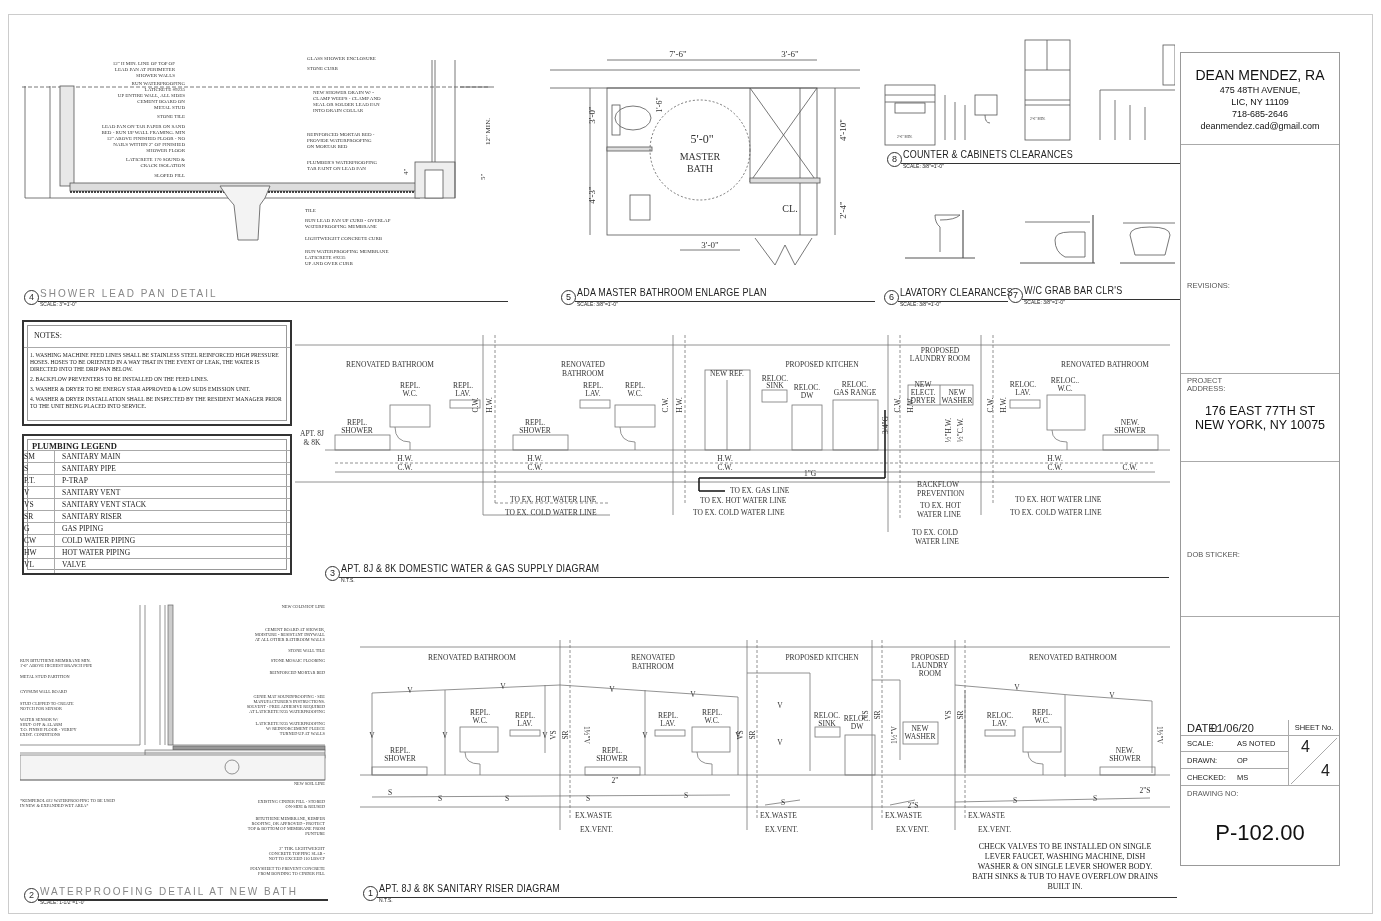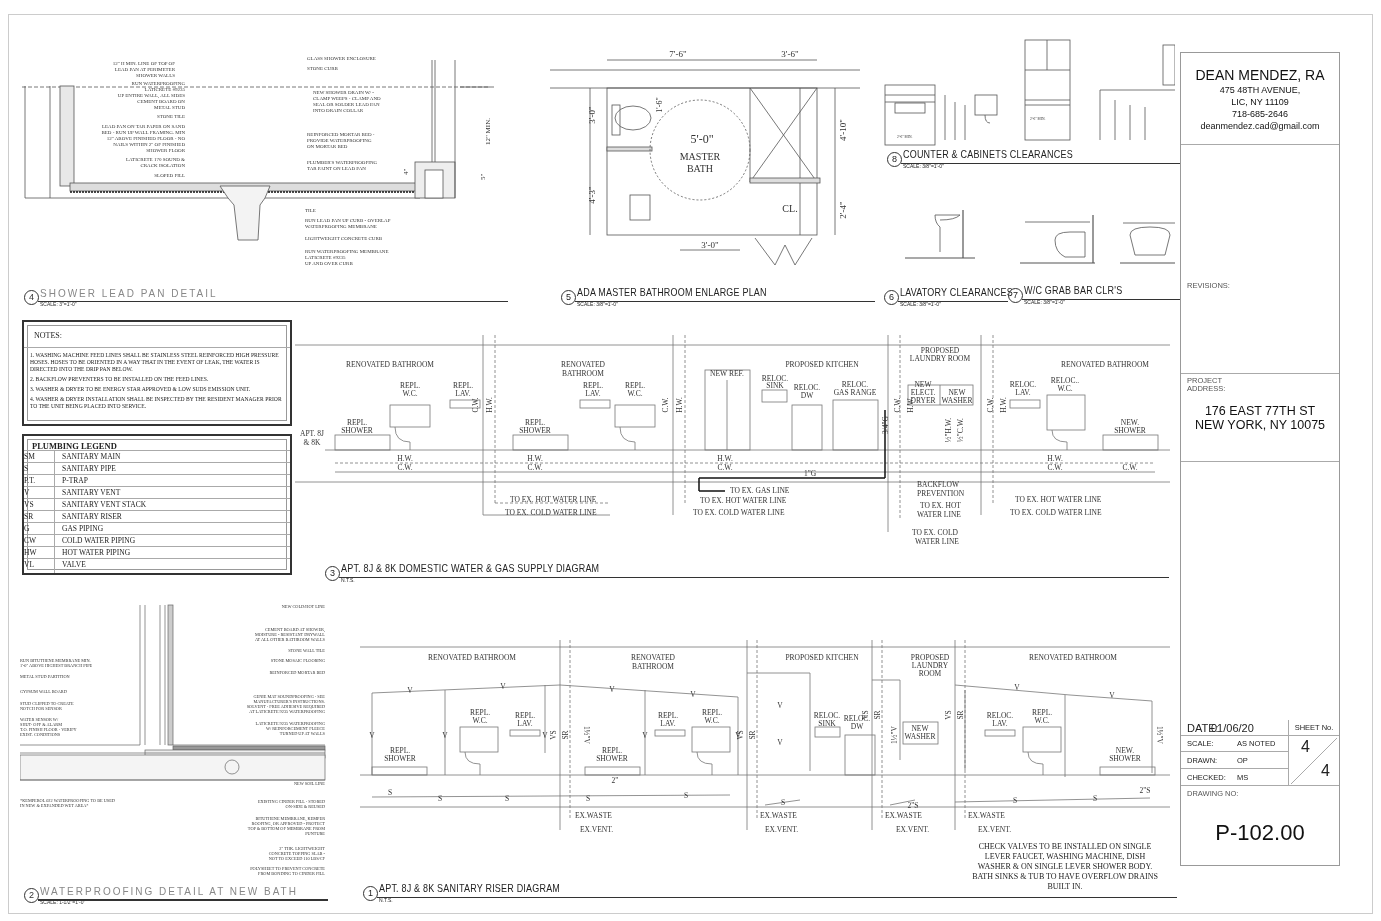--- a/index.html
+++ b/index.html
@@ -612,20 +612,23 @@
     <div class="big" style="top:68px;font-size:9px;">deanmendez.cad@gmail.com</div>
   </div>
   <div class="cell" style="top:225px;height:96px;">
     <div class="lbl">REVISIONS:</div>
   </div>
   <div class="cell" style="top:321px;height:88px;">
     <div class="lbl" style="width:50px;line-height:8px;">PROJECT ADDRESS:</div>
     <div class="big" style="top:30px;font-size:12.5px;">176 EAST 77TH ST</div>
     <div class="big" style="top:44px;font-size:12.5px;">NEW YORK, NY 10075</div>
   </div>
+  <div class="cell" style="top:494px;height:70px;">
+    <div class="lbl">DOB STICKER:</div>
+  </div>
   <div class="cell" style="top:667px;height:66px;border-bottom:1px solid #aaa;">
     <div class="abs" style="left:0;top:0;width:108px;height:16px;border-bottom:1px solid #aaa;border-right:1px solid #aaa;box-sizing:border-box;font-size:11px;line-height:16px;">
       <span style="position:absolute;left:6px;">DATE:</span>
       <span style="position:absolute;left:30px;">01/06/20</span>
     </div>
     <div class="abs" style="left:108px;top:0;width:50px;height:16px;border-bottom:1px solid #aaa;box-sizing:border-box;font-size:7.5px;line-height:16px;text-align:center;">SHEET No.</div>
     <div class="abs" style="left:0;top:16px;width:108px;height:16px;border-bottom:1px solid #aaa;border-right:1px solid #aaa;box-sizing:border-box;font-size:7.5px;line-height:16px;">
       <span style="position:absolute;left:6px;">SCALE:</span>
       <span style="position:absolute;left:56px;">AS NOTED</span>
     </div>

